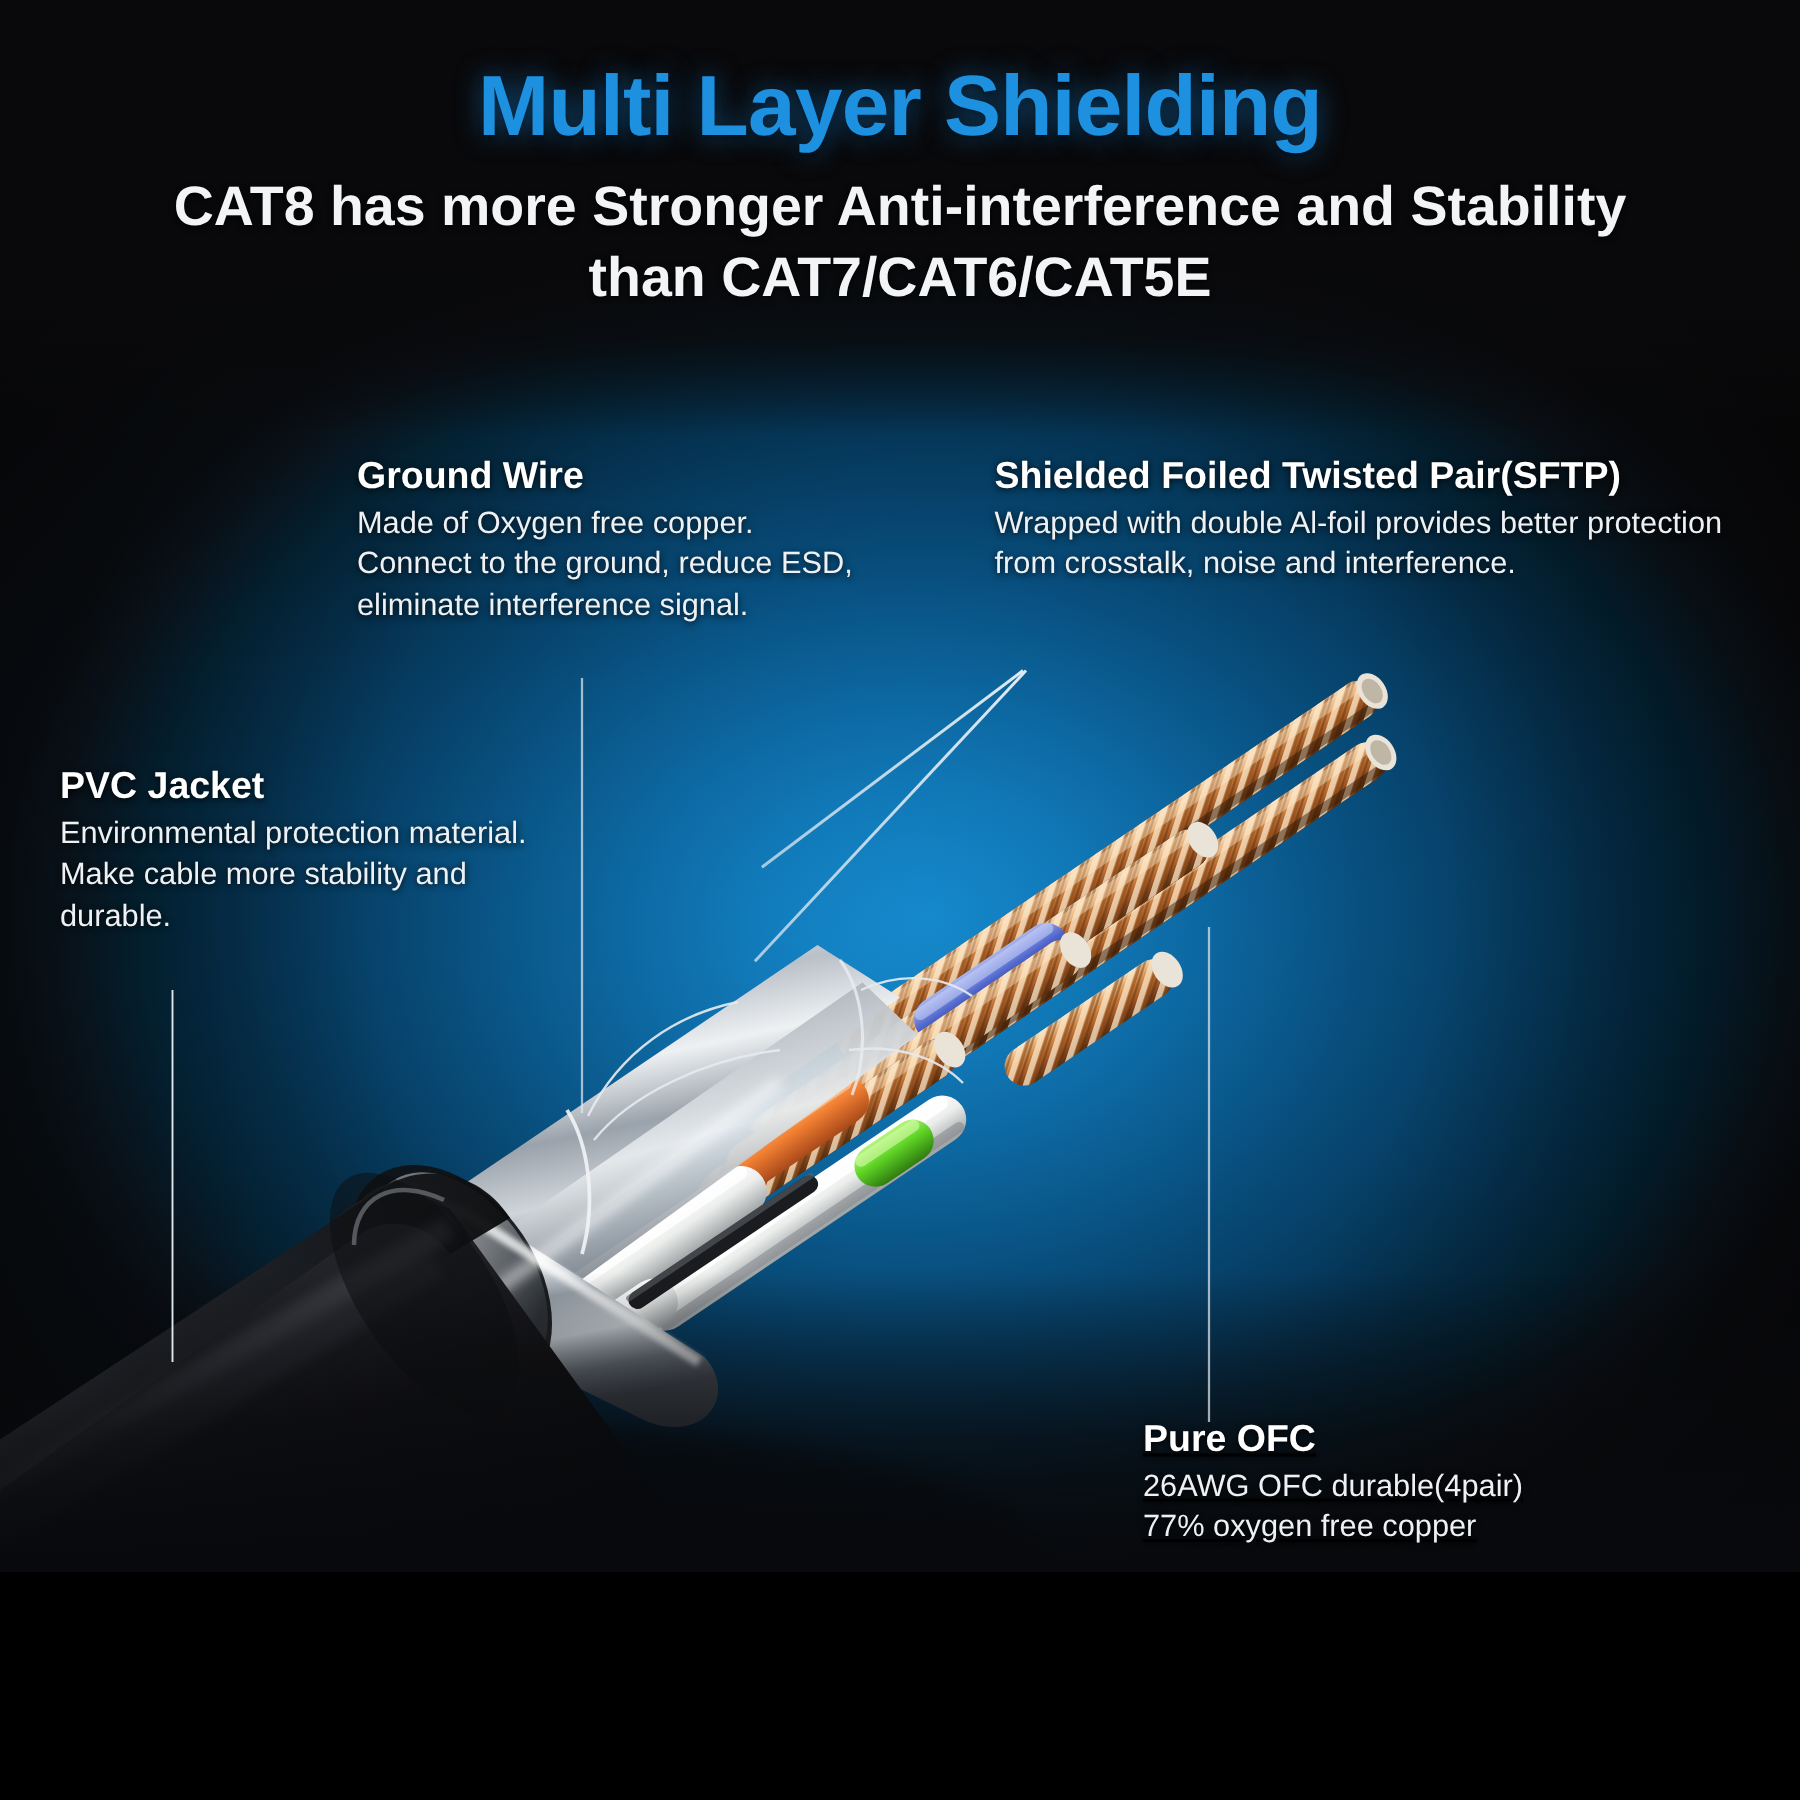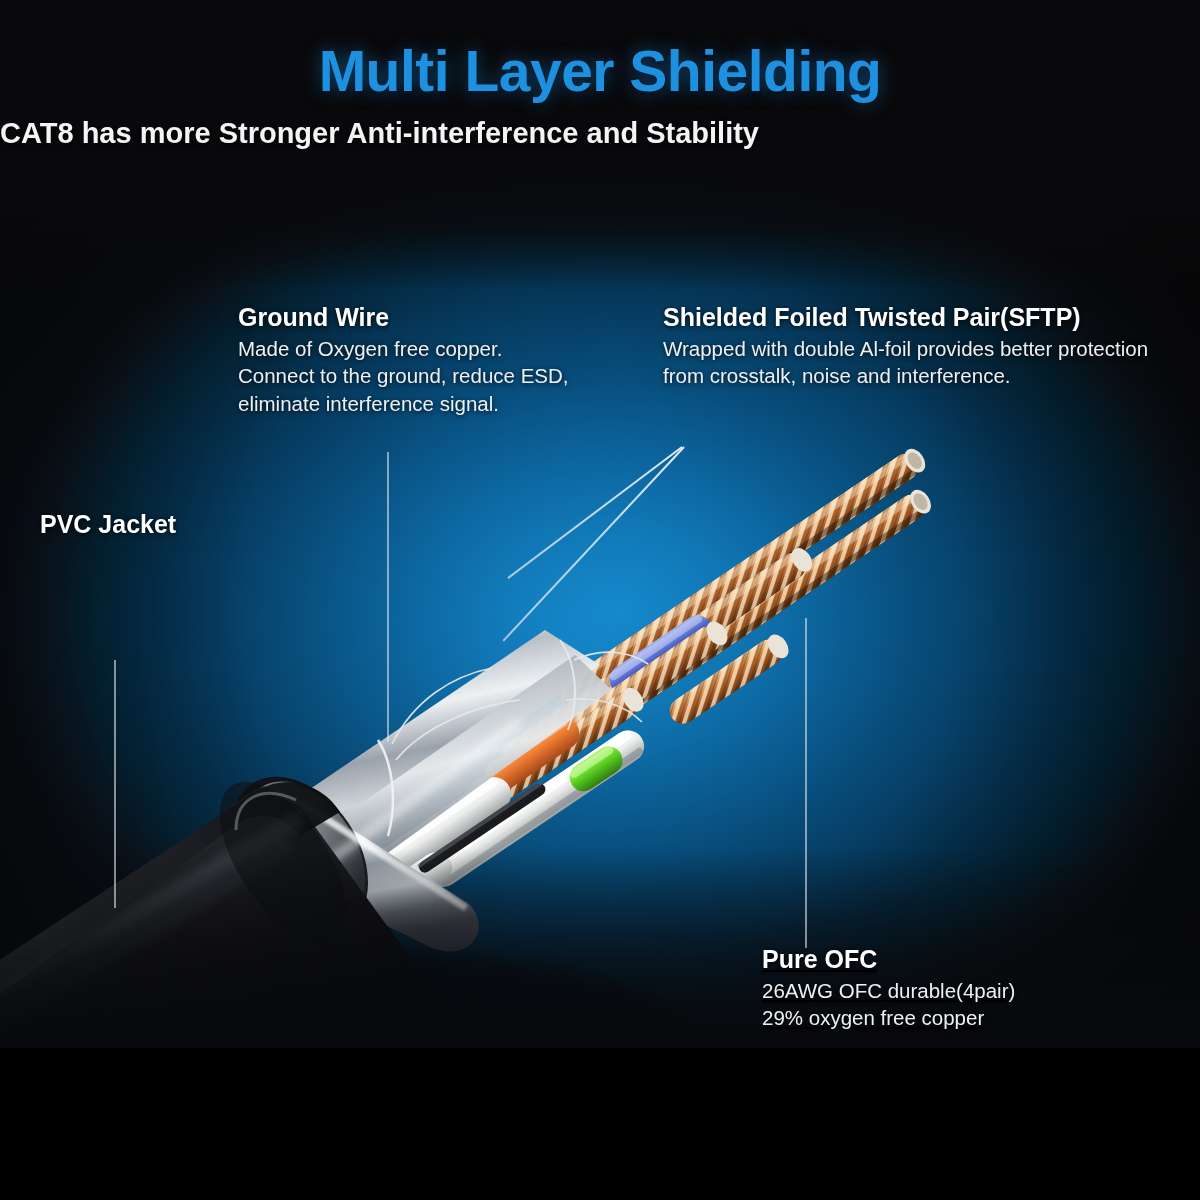--- a/index.html
+++ b/index.html
@@ -36,22 +36,22 @@
     background:linear-gradient(to top,#08090c 0%,rgba(8,9,12,0.7) 45%,rgba(8,9,12,0) 100%);
   }
 
   
   .title{
     position:absolute;left:0;top:38px;width:1200px;text-align:center;
     font-size:57px;font-weight:bold;letter-spacing:-0.5px;
     color:#1e90e0;text-shadow:0 0 18px rgba(22,130,210,.55),0 2px 3px rgba(0,0,0,.9);
   }
   .subtitle{
-    position:absolute;left:0;top:115px;width:1200px;text-align:left;
-    font-size:29px;font-weight:bold;color:#f2f4f6;line-height:1.26;
+    position:absolute;left:0;top:115px;width:1200px;text-align:center;
+    font-size:37px;font-weight:bold;color:#f2f4f6;line-height:1.26;
     text-shadow:0 1px 4px rgba(0,0,0,.9);
   }
 
   
   .ann{position:absolute;}
   .ann .hd{
     font-size:25px;font-weight:bold;color:#ffffff;margin:0 0 3px 0;
     text-shadow:0 1px 5px rgba(0,0,0,.85);
   }
   .ann .bd{
@@ -299,35 +299,37 @@
 
   <div class="lead" style="left:387px;top:452px;width:2px;height:290px;"></div>
   <div class="lead" style="left:114px;top:660px;width:2px;height:248px;"></div>
   <div class="lead" style="left:805px;top:618px;width:2px;height:330px;"></div>
   <div class="lead-d" style="left:682px;top:446px;width:218px;transform:rotate(143deg);"></div>
   <div class="lead-d" style="left:684px;top:446px;width:265px;transform:rotate(133deg);"></div>
 
   <div class="title">Multi Layer Shielding</div>
   <div class="subtitle">
     <div>CAT8 has more Stronger Anti-interference and Stability</div>
+    <div>than CAT7/CAT6/CAT5E</div>
   </div>
 
   <div class="ann" id="ann-ground">
     <div class="hd">Ground Wire</div>
     <div class="bd">Made of Oxygen free copper. Connect to the ground, reduce ESD, eliminate interference signal.</div>
   </div>
 
   <div class="ann" id="ann-sftp">
     <div class="hd">Shielded Foiled Twisted Pair(SFTP)</div>
     <div class="bd">Wrapped with double Al-foil provides better protection from crosstalk, noise and interference.</div>
   </div>
 
   <div class="ann" id="ann-pvc">
     <div class="hd">PVC Jacket</div>
+    <div class="bd">Environmental protection material. Make cable more stability and durable.</div>
   </div>
 
   <div class="ann" id="ann-ofc">
     <div class="hd">Pure OFC</div>
     <div class="bd">26AWG OFC durable(4pair)</div>
-    <div class="bd">29% oxygen free copper</div>
+    <div class="bd">77% oxygen free copper</div>
   </div>
 
 </div>
 
 </body></html>

